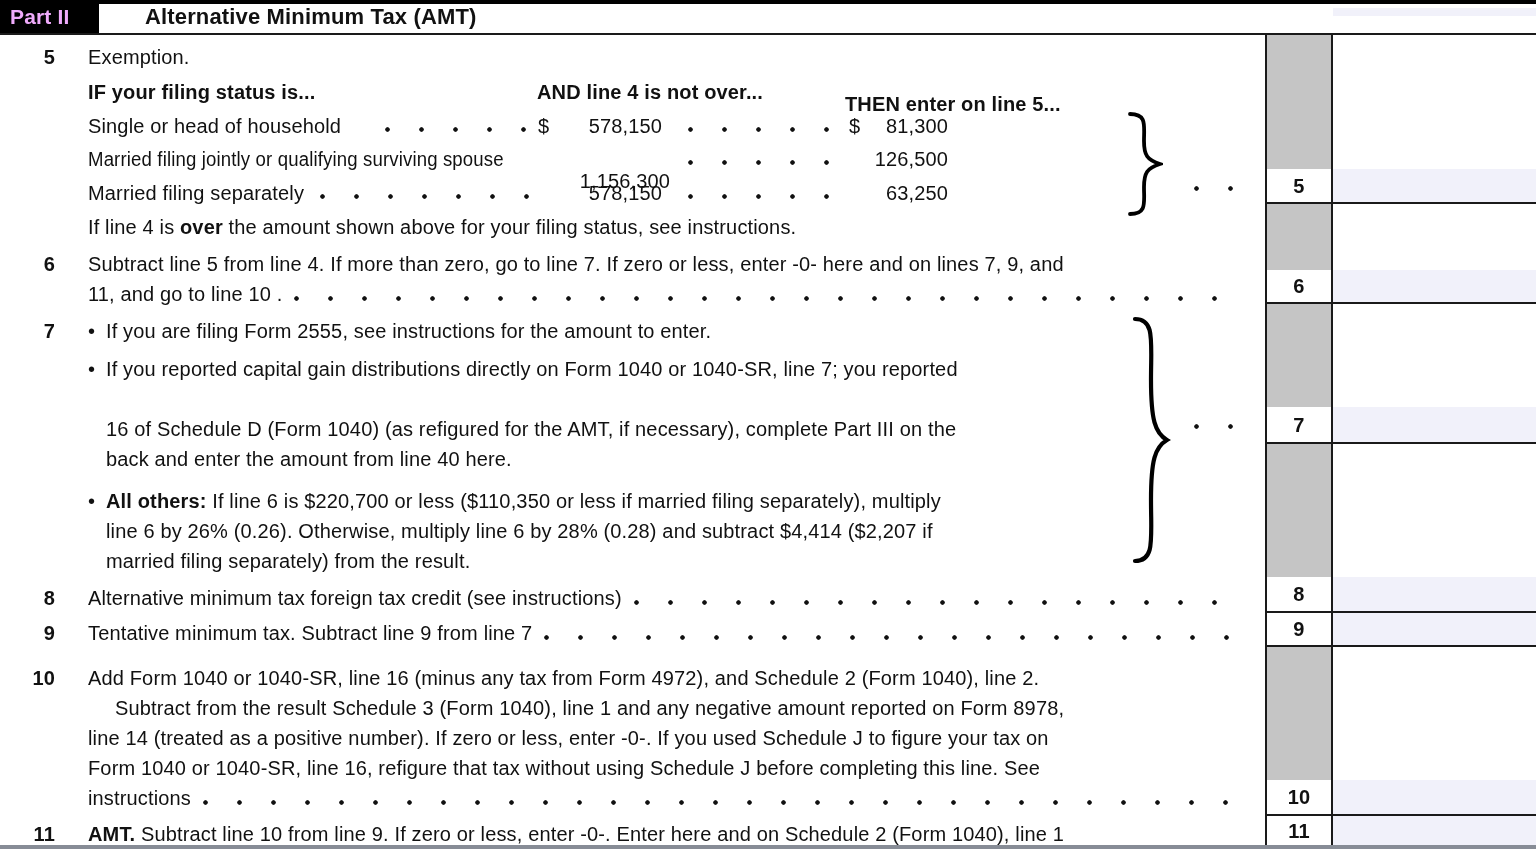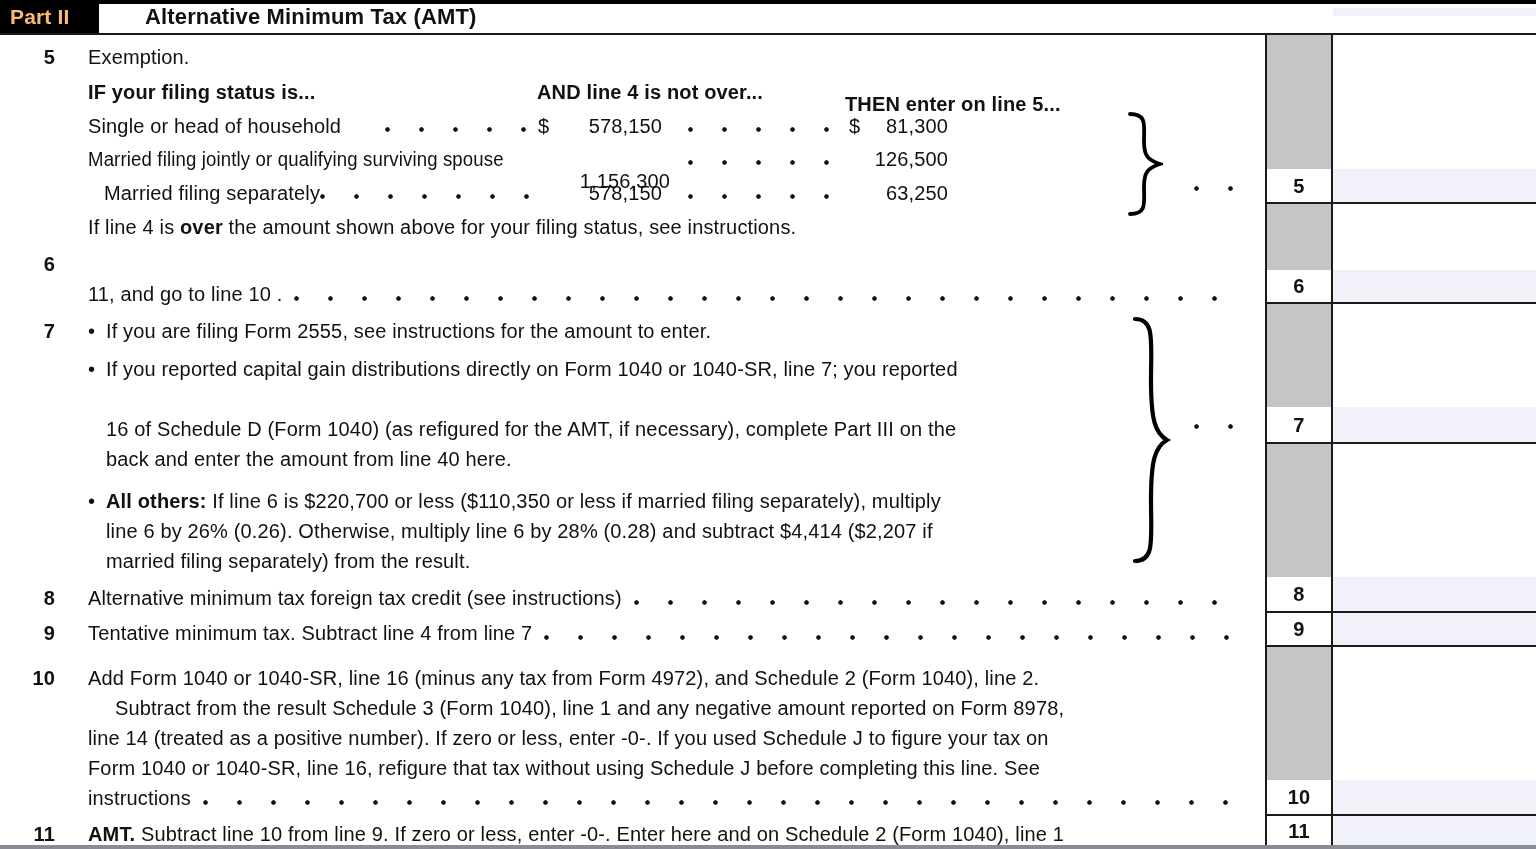--- a/index.html
+++ b/index.html
@@ -2,21 +2,21 @@
 <html style="--shade: #c5c5c5; --field: #f1f1fa; --line: #1a1a1a;"><head>
 <meta charset="utf-8">
 <style>
   html,body{margin:0;padding:0;background:#fff;}
   .form{position:relative;width:1536px;height:849px;background:#fff;overflow:hidden;
         font-family:"Liberation Sans","DejaVu Sans",sans-serif;color:#111;
         font-size:20px;letter-spacing:0.15px;line-height:24px;}
   .abs{position:absolute;white-space:nowrap;}
   .b{font-weight:700;}
   .topbar{position:absolute;left:0;top:0;width:1536px;height:4px;background:#000;}
-  .partbox{position:absolute;left:0;top:0;width:99px;height:33px;background:#000;color:#fdba74;
+  .partbox{position:absolute;left:0;top:0;width:99px;height:33px;background:#000;color:#f0abfc;
            display:flex;align-items:center;padding-left:10px;box-sizing:border-box;
            font-weight:700;font-size:21px;}
   .title{position:absolute;left:145px;top:5px;font-weight:700;font-size:22px;}
   .hrule{position:absolute;height:2px;background:var(--line);}
   .vrule{position:absolute;width:2px;background:var(--line);}
   .shadecol{position:absolute;left:1265px;top:35px;width:68px;height:810px;background:var(--shade);}
   .numcell{position:absolute;left:1267px;width:64px;background:#fff;display:flex;
            align-items:center;justify-content:center;font-weight:700;font-size:20px;}
   .field{position:absolute;left:1333px;width:203px;background:var(--field);}
   .lnum{position:absolute;left:12px;width:43px;text-align:right;font-weight:700;height:24px;}
@@ -107,33 +107,34 @@
   <div class="abs ralign" style="left:520px;top:114px;width:142px;">578,150</div>
   <div class="leader-abs" style="left:688px;top:127px;width:150px;"></div>
   <div class="abs" style="left:849px;top:114px;">$</div>
   <div class="abs ralign" style="left:838px;top:114px;width:110px;">81,300</div>
 
   <div class="abs" style="left:88px;top:147px;"><span class="condensed">Married filing jointly or qualifying surviving spouse</span></div>
   <div class="abs ralign" style="left:528px;top:147px;width:142px;margin-top:22px;">1,156,300</div>
   <div class="leader-abs" style="left:688px;top:160px;width:150px;"></div>
   <div class="abs ralign" style="left:838px;top:147px;width:110px;">126,500</div>
 
-  <div class="abs" style="left:104px;top:181px;">Married filing separately</div>
+  <div class="abs" style="left:88px;top:181px;">Married filing separately</div>
   <div class="leader-abs" style="left:320px;top:194px;width:210px;"></div>
   <div class="abs ralign" style="left:520px;top:181px;width:142px;">578,150</div>
   <div class="leader-abs" style="left:688px;top:194px;width:150px;"></div>
   <div class="abs ralign" style="left:838px;top:181px;width:110px;">63,250</div>
 
   <div class="abs" style="left:88px;top:215px;"><span>If line 4 is </span><span class="b">over</span><span> the amount shown above for your filing status, see instructions.</span></div>
 
   <svg class="brace" style="left:1127px;top:111px;" width="36" height="106" viewBox="0 0 36 106">
     <path d="M3,3 C20,3 17,14 17,30 C17,44 20,49 33,53 C20,57 17,62 17,76 C17,92 20,103 3,103" fill="none" stroke="#000" stroke-width="3.8" stroke-linecap="round"></path>
   </svg>
   <div class="leader-abs" style="left:1194px;top:186px;width:54px;"></div>
 
+  <div class="abs" style="left:88px;top:252px;">Subtract line 5 from line 4. If more than zero, go to line 7. If zero or less, enter -0- here and on lines 7, 9, and</div>
   <div class="row" style="left:88px;top:282px;width:1155px;">
     <span>11, and go to line 10 .</span>
     <span class="dotfill"></span>
   </div>
 
   <div class="bullet" style="top:319px;">•</div>
   <div class="abs" style="left:106px;top:319px;">If you are filing Form 2555, see instructions for the amount to enter.</div>
 
   <div class="bullet" style="top:357px;">•</div>
   <div class="abs" style="left:106px;top:357px;">If you reported capital gain distributions directly on Form 1040 or 1040-SR, line 7; you reported</div>
@@ -148,21 +149,21 @@
   <svg class="brace" style="left:1131px;top:315px;" width="40" height="250" viewBox="0 0 40 250">
     <path d="M4,4 C24,4 20,25 20,65 C20,105 24,118 36,125 C24,132 20,145 20,185 C20,225 24,246 4,246" fill="none" stroke="#000" stroke-width="4.2" stroke-linecap="round"></path>
   </svg>
   <div class="leader-abs" style="left:1194px;top:424px;width:54px;"></div>
 
   <div class="row" style="left:88px;top:586px;width:1155px;">
     <span>Alternative minimum tax foreign tax credit (see instructions)</span>
     <span class="dotfill"></span>
   </div>
   <div class="row" style="left:88px;top:621px;width:1155px;">
-    <span>Tentative minimum tax. Subtract line 4 from line 7</span>
+    <span>Tentative minimum tax. Subtract line 9 from line 7</span>
     <span class="dotfill"></span>
   </div>
 
   <div class="abs" style="left:88px;top:666px;">Add Form 1040 or 1040-SR, line 16 (minus any tax from Form 4972), and Schedule 2 (Form 1040), line 2.</div>
   <div class="abs" style="left:88px;top:696px;margin-left:27px;">Subtract from the result Schedule 3 (Form 1040), line 1 and any negative amount reported on Form 8978,</div>
   <div class="abs" style="left:88px;top:726px;">line 14 (treated as a positive number). If zero or less, enter -0-. If you used Schedule J to figure your tax on</div>
   <div class="abs" style="left:88px;top:756px;">Form 1040 or 1040-SR, line 16, refigure that tax without using Schedule J before completing this line. See</div>
   <div class="row" style="left:88px;top:786px;width:1155px;">
     <span>instructions</span>
     <span class="dotfill"></span>

